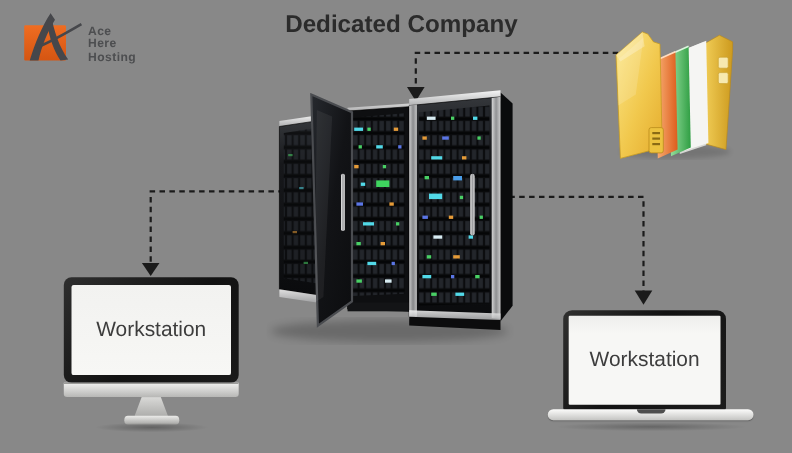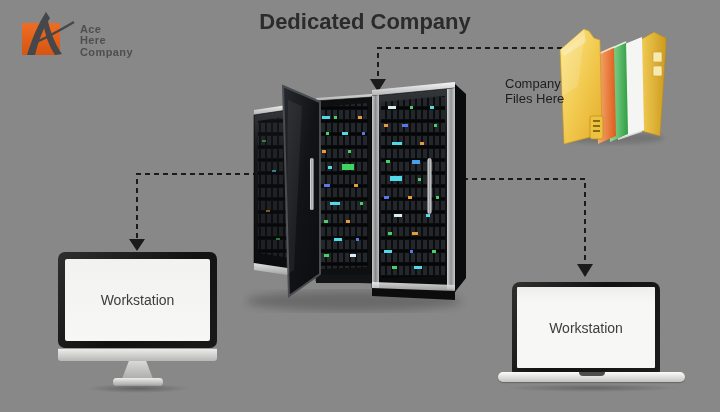--- a/index.html
+++ b/index.html
@@ -34,21 +34,21 @@
   .monitor{position:absolute;left:58px;top:252px;width:160px;height:142px;}
   .monitor-frame{
     position:absolute;left:0;top:0;width:159px;height:96px;border-radius:7px;
     background:linear-gradient(135deg,#2e2e2e 0%,#121212 55%,#1a1a1a 100%);
   }
   .monitor-screen{
     position:absolute;left:7px;top:7px;right:7px;bottom:7px;border-radius:2px;
     background:linear-gradient(180deg,#f2f2f0,#f7f7f5);
     display:flex;align-items:center;justify-content:center;
   }
-  .ws-label{font-size:14px;color:#3d3d3d;}
+  .ws-label{font-size:19px;color:#3d3d3d;}
   .monitor-chin{
     position:absolute;left:0;top:96px;width:159px;height:13px;
     background:linear-gradient(180deg,#f0f0ef,#b7b7b5);
     border-radius:0 0 3px 3px;box-shadow:inset 0 1px 0 #9c9c9a;
   }
   .monitor-neck{
     position:absolute;left:64px;top:109px;width:31px;height:18px;
     clip-path:polygon(22% 0,78% 0,100% 100%,0 100%);
     background:linear-gradient(180deg,#d9d9d7,#acacaa);
   }
@@ -151,21 +151,20 @@
       <polygon points="6,30 29,10 22,62 6,72" fill="#ffffff" opacity="0.15"></polygon>
       <g>
         <rect x="34" y="92" width="13" height="23" rx="2" fill="#ecc23f" stroke="#b8891a" stroke-width="0.7"></rect>
         <rect x="37" y="96" width="7" height="2" fill="#8a6a14"></rect>
         <rect x="37" y="101" width="7" height="2" fill="#8a6a14"></rect>
         <rect x="37" y="106" width="7" height="2" fill="#8a6a14"></rect>
       </g>
     </g>
   </svg>
 
-  <div class="folder-caption">Company Files Here</div>
 
   <svg class="server-svg" width="230" height="250" viewBox="0 0 230 250">
     <defs>
       <linearGradient id="cabFace" x1="0" y1="0" x2="0" y2="1">
         <stop offset="0" stop-color="#34373b"></stop>
           <stop offset="0.25" stop-color="#17181b"></stop>
           <stop offset="1" stop-color="#0a0b0d"></stop>
       </linearGradient>
       <linearGradient id="silver" x1="0" y1="0" x2="0" y2="1">
         <stop offset="0" stop-color="#f6f6f6"></stop>
@@ -311,19 +310,19 @@
         </linearGradient>
       </defs>
       <rect x="2" y="15" width="38" height="32" rx="1" fill="url(#orSq)"></rect>
       <path d="M7,47 C12,31 18,16 26,4 L30,10 C23,21 18,34 15,47 Z" fill="#46474b"></path>
       <path d="M26,4 C29,20 34,35 42,46 L35,47 C29,38 25,27 23,14 Z" fill="#46474b"></path>
       <path d="M14,35 C24,31 37,24 54,14" stroke="#46474b" stroke-width="2.4" fill="none"></path>
     </svg>
     <div class="logo-text">
       <span>Ace</span>
       <span>Here</span>
-      <span>Company</span>
+      <span>Hosting</span>
     </div>
   </header>
 
   <h1 class="title">Dedicated Company</h1>
 
 </div>
 
 </body></html>

